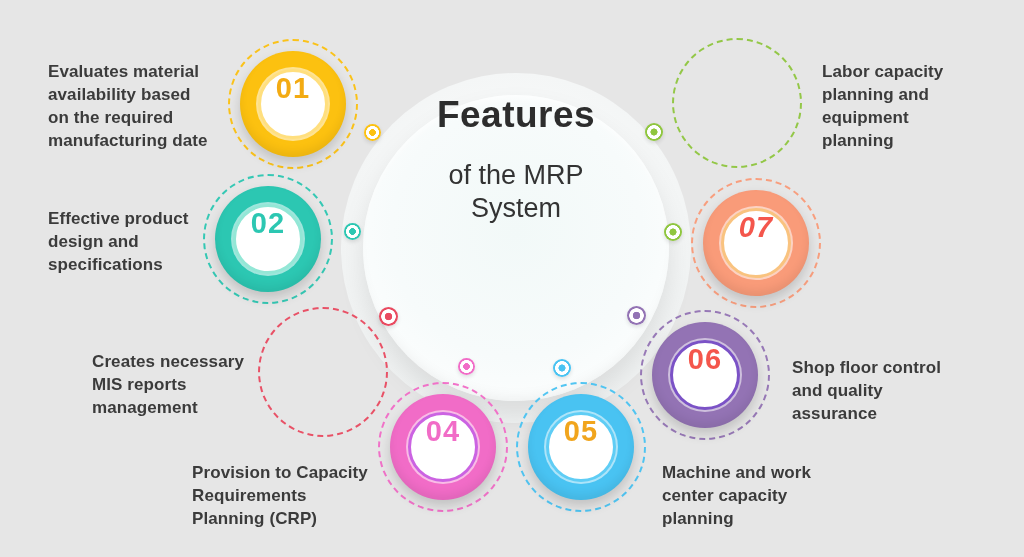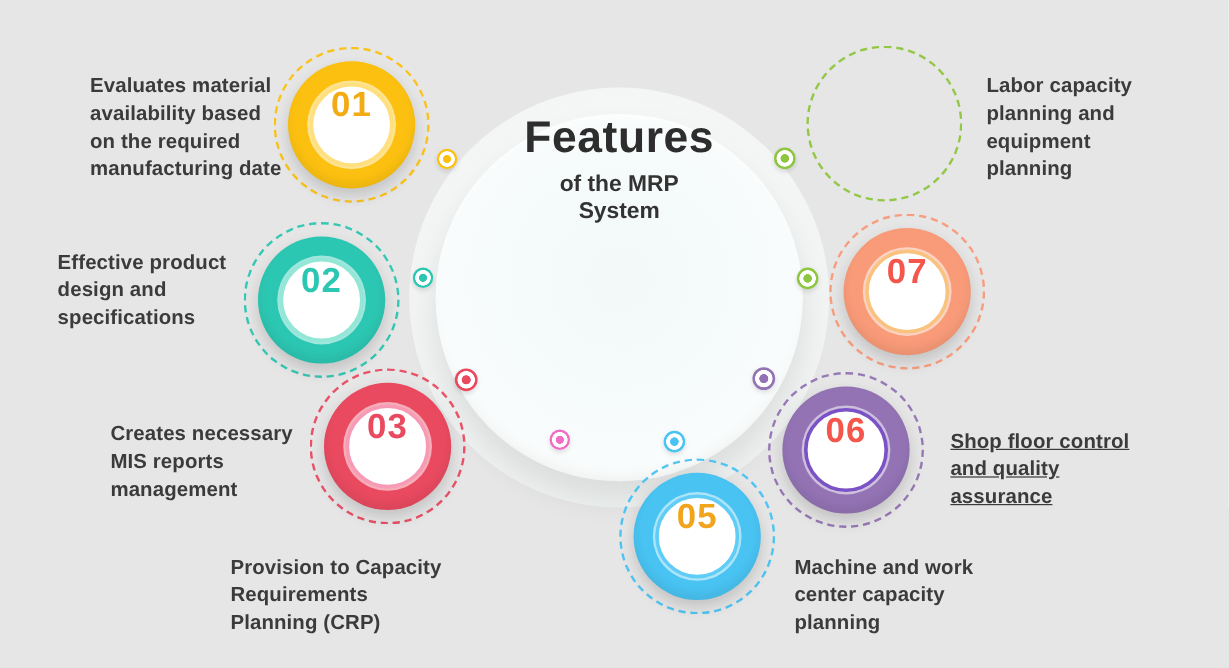--- a/index.html
+++ b/index.html
@@ -26,21 +26,21 @@
     border-radius:50%;
     background:radial-gradient(circle at 50% 45%, #f2f9f8 0%, #f7fbfb 55%, #ffffff 92%);
     box-shadow:0 14px 26px rgba(0,0,0,.10), inset 0 8px 10px -6px #ffffff, inset 0 -10px 16px -10px rgba(0,0,0,.08);
     display:flex;flex-direction:column;align-items:center;
     text-align:center;
   }
   .title-bold{
     font-size:37px;font-weight:800;color:#2d2d2d;letter-spacing:.5px;line-height:1.1;
   }
   .title-sub{
-    font-size:19px;font-weight:700;color:#333;line-height:1.22;margin-top:6px;
+    font-size:27px;font-weight:400;color:#333;line-height:1.22;margin-top:23px;
   }
 
   
   .feature{position:absolute;width:130px;height:130px;}
   .feature .ring-dashed{
     position:absolute;inset:0;border:2px dashed var(--c);border-radius:50%;opacity:.95;
   }
   .feature .solid{
     position:absolute;inset:12px;border-radius:50%;background:var(--c);
     box-shadow:0 6px 12px rgba(0,0,0,.16), inset 0 -5px 8px rgba(0,0,0,.07);
@@ -49,40 +49,40 @@
   .feature .inner{
     width:64px;height:64px;border-radius:50%;background:#fff;
     border:3px solid var(--ring);
     display:flex;align-items:flex-start;justify-content:center;
     box-shadow:0 0 0 2px rgba(255,255,255,.55);
   }
   .feature .num{
     font-size:29px;font-weight:700;color:var(--num);letter-spacing:1px;
   }
   .f1{left:228px;top:39px;}
-  .f2{left:203px;top:185px;}
+  .f2{left:203px;top:174px;}
   .f3{left:258px;top:307px;}
   .f4{left:378px;top:382px;}
   .f5{left:516px;top:382px;}
   .f6{left:640px;top:310px;}
-  .f7{left:691px;top:178px;}
+  .f7{left:691px;top:178px;font-style:italic;}
   .f8{left:672px;top:38px;}
 
   
   .label{
     position:absolute;white-space:pre-line;
     font-size:17px;font-weight:600;color:#3b3b3b;line-height:23px;
     letter-spacing:.1px;
   }
-  .l1{left:48px;top:60px;width:190px;margin-left:27px;}
+  .l1{left:48px;top:60px;width:190px;}
   .l2{left:48px;top:207px;width:190px;}
   .l3{left:92px;top:350px;width:200px;}
   .l4{left:192px;top:461px;width:210px;}
   .l5{left:662px;top:461px;width:200px;}
-  .l6{left:792px;top:356px;width:200px;text-decoration:underline;}
+  .l6{left:792px;top:356px;width:200px;}
   .l7{left:844px;top:209px;width:180px;}
   .l8{left:822px;top:60px;width:180px;}
 
   
   .dot{
     position:absolute;border-radius:50%;
     background:radial-gradient(circle, var(--c) 0 26%, #ffffff 30% 52%, var(--c) 56% 100%);
     box-shadow:0 2px 4px rgba(0,0,0,.12);
     z-index:3;
   }
@@ -127,23 +127,26 @@
   <div class="feature f2" style="--c: #2cc7b2; --ring: #93e7d6; --num: #2cc7b2;">
     <div class="ring-dashed"></div>
     <div class="solid">
       <div class="inner">
         <span class="num">02</span>
       </div>
     </div>
   </div>
   <div class="feature f3" style="--c: #e94a60; --ring: #f79ab5; --num: #e94a60;">
     <div class="ring-dashed"></div>
-    <div class="solid">
-      <div class="inner">
-        <span class="num">03</span>
+  </div>
+  <div class="feature f4" style="--c: #f16cc7; --ring: #cb63e2; --num: #f16cc7;">
+    <div class="ring-dashed"></div>
+    <div class="solid">
+      <div class="inner">
+        <span class="num">04</span>
       </div>
     </div>
   </div>
   <div class="feature f5" style="--c: #49c3f2; --ring: #5fcdf5; --num: #f1a51d;">
     <div class="ring-dashed"></div>
     <div class="solid">
       <div class="inner">
         <span class="num">05</span>
       </div>
     </div>

